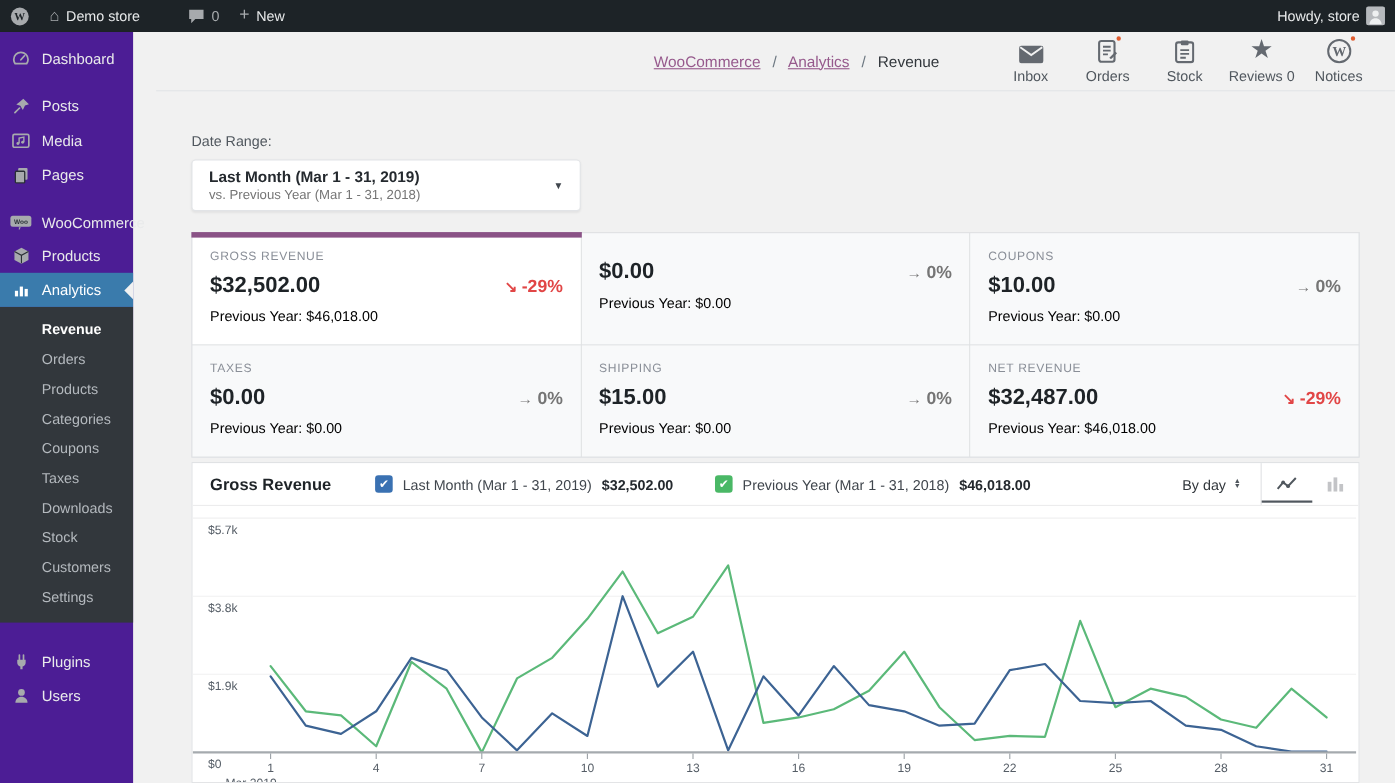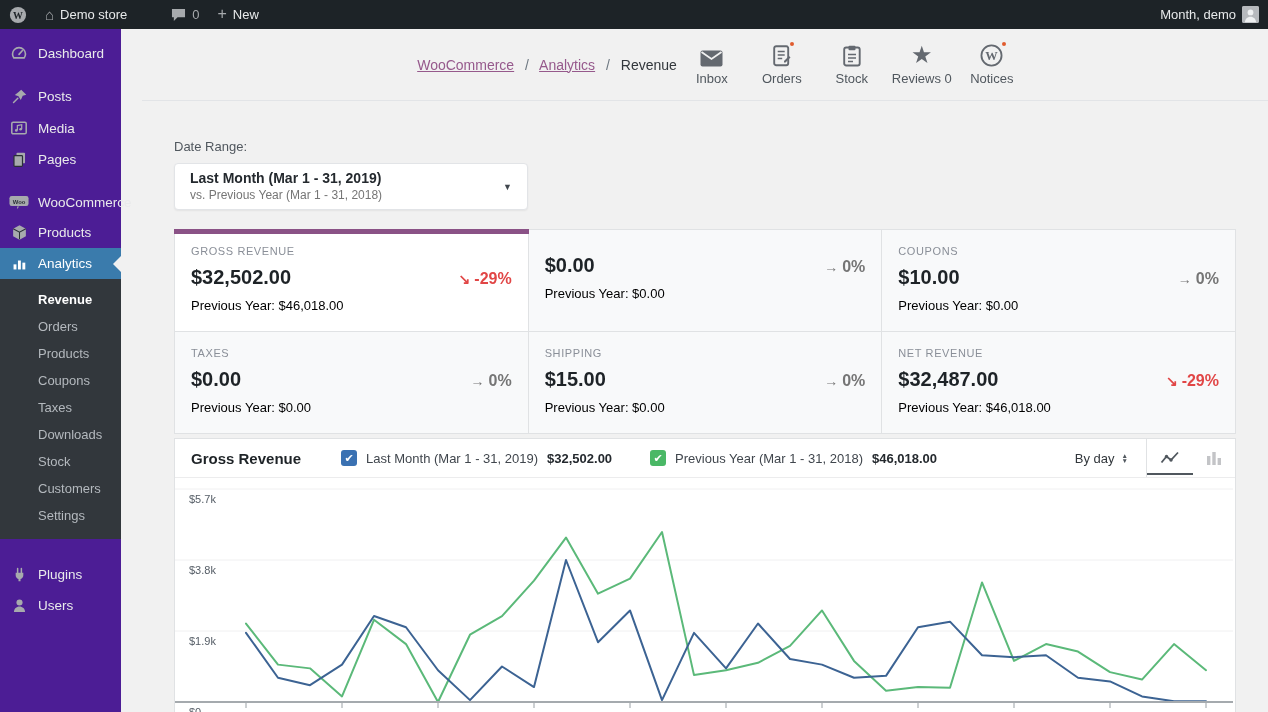--- a/index.html
+++ b/index.html
@@ -41,22 +41,22 @@
   }
   .menu-gap { height:12px; }
   .submenu { background:#32373c; padding:7px 0 10px; }
   .submenu-item { padding:6px 8px 6px 38px; font-size:13px; color:#b4b9be; cursor:pointer; }
   .submenu-item.current { color:#fff; font-weight:bold; }
 
   
   #content { position:absolute; left:142px; top:29px; right:0; bottom:0; }
 
   .wc-header {
-    height:72px; display:flex; align-items:center; justify-content:center;
-    padding:0 16px 0 50px; border-bottom:1px solid #e2e4e7;
+    height:54px; display:flex; align-items:center; justify-content:flex-end;
+    padding:0 16px 0 50px; border-bottom:1px solid #e2e4e7;gap:48px;
   }
   .breadcrumb { font-size:14px; color:#555d66; }
   .breadcrumb a { color:#96598c; text-decoration:underline; cursor:pointer; }
   .breadcrumb .sep { margin:0 7px; color:#6c7781; }
   .crumb-current { color:#32373c; }
 
   .activity { display:flex; align-items:flex-start; }
   .activity-item {
     width:70px; display:flex; flex-direction:column; align-items:center; gap:4px;
     color:#50575e; font-size:13px; cursor:pointer;
@@ -145,21 +145,21 @@
         </svg>
     </span>
     <span class="muted">0</span>
   </div>
   <div class="ab-item">
     <span class="ab-plus">+</span>
     <span>New</span>
   </div>
   <div class="ab-spacer"></div>
   <div class="ab-item">
-    <span>Month, demo</span>
+    <span>Howdy, store</span>
     <span class="avatar">
       <svg width="17" height="17" viewBox="0 0 20 20">
           <rect width="20" height="20" fill="#b6b9bd"></rect>
           <circle cx="10" cy="7.5" r="3.4" fill="#eef0f1"></circle>
           <path d="M3.5 19c0-3.6 2.9-6.5 6.5-6.5s6.5 2.9 6.5 6.5z" fill="#eef0f1"></path>
         </svg>
     </span>
   </div>
 </div>
 
@@ -230,20 +230,21 @@
           <rect x="8.2" y="6.5" width="3.4" height="10.5" fill="#fff"></rect>
           <rect x="13.4" y="9" width="3.4" height="8" fill="#fff"></rect>
         </svg>
     </span>
     <span>Analytics</span>
   </div>
   <div class="submenu">
     <div class="submenu-item current">Revenue</div>
     <div class="submenu-item">Orders</div>
     <div class="submenu-item">Products</div>
+    <div class="submenu-item">Categories</div>
     <div class="submenu-item">Coupons</div>
     <div class="submenu-item">Taxes</div>
     <div class="submenu-item">Downloads</div>
     <div class="submenu-item">Stock</div>
     <div class="submenu-item">Customers</div>
     <div class="submenu-item">Settings</div>
   </div>
   <div class="menu-gap" style="height:20px;"></div>
   <div class="menu-item">
     <span class="menu-icon">

